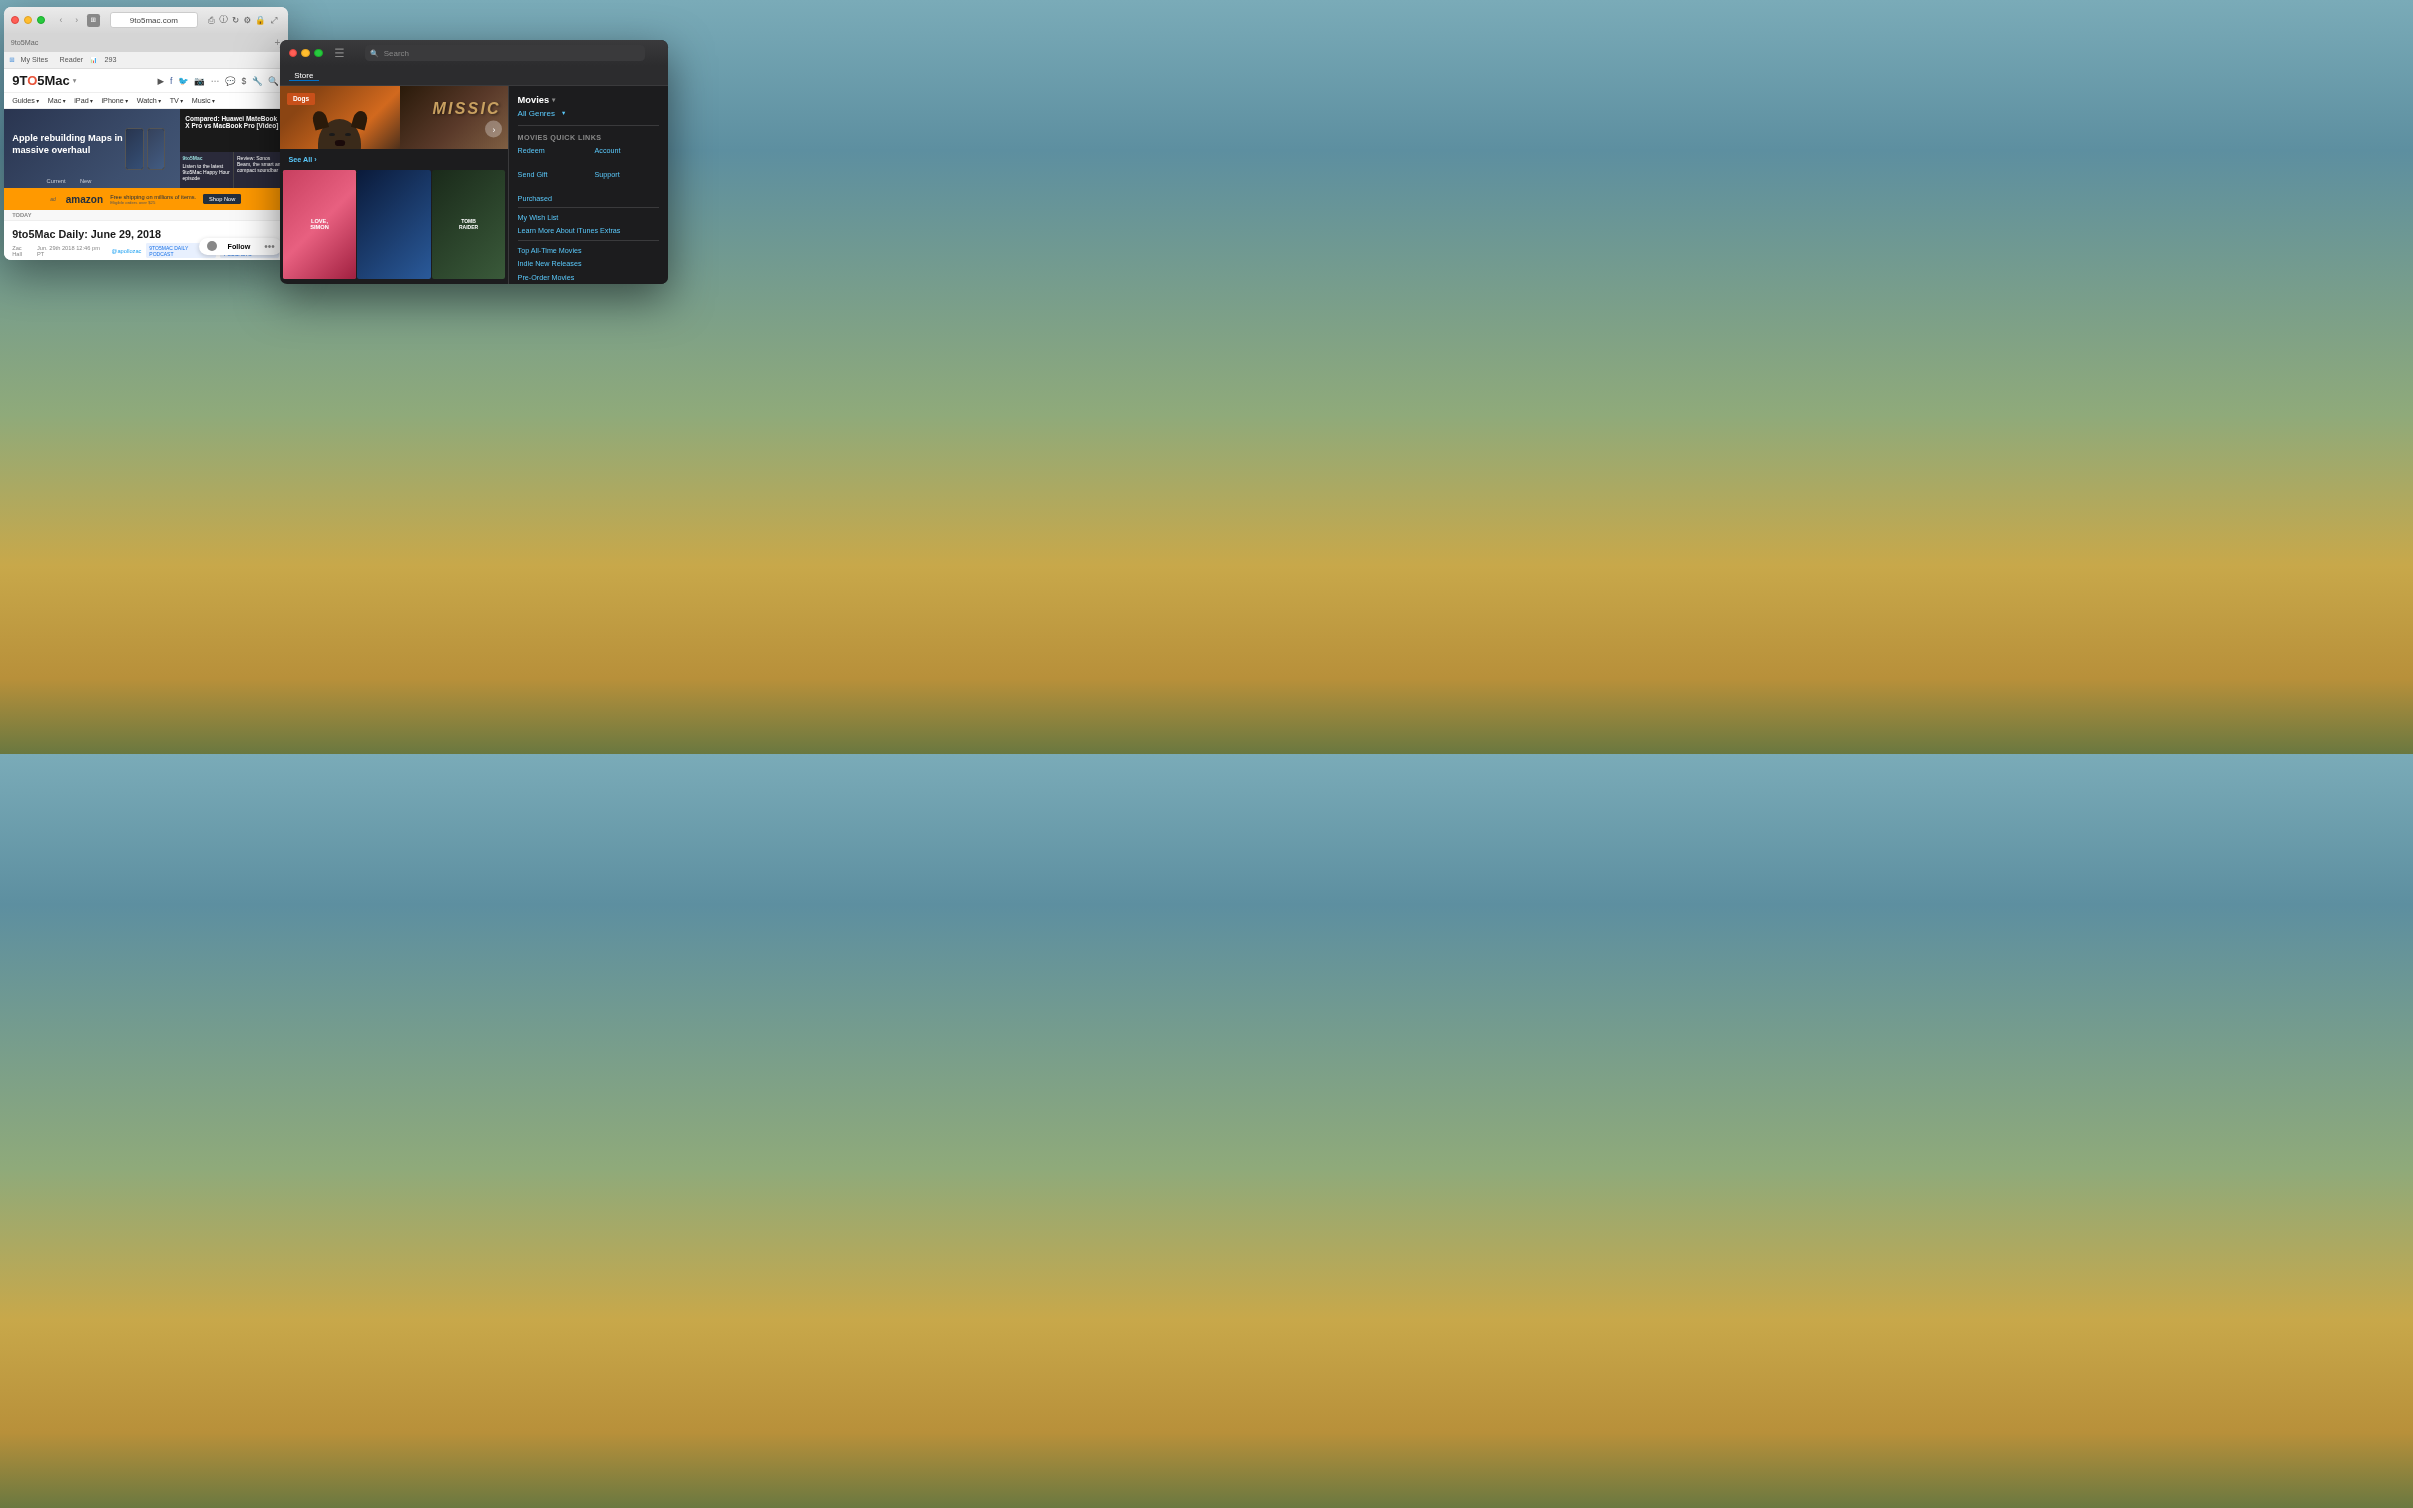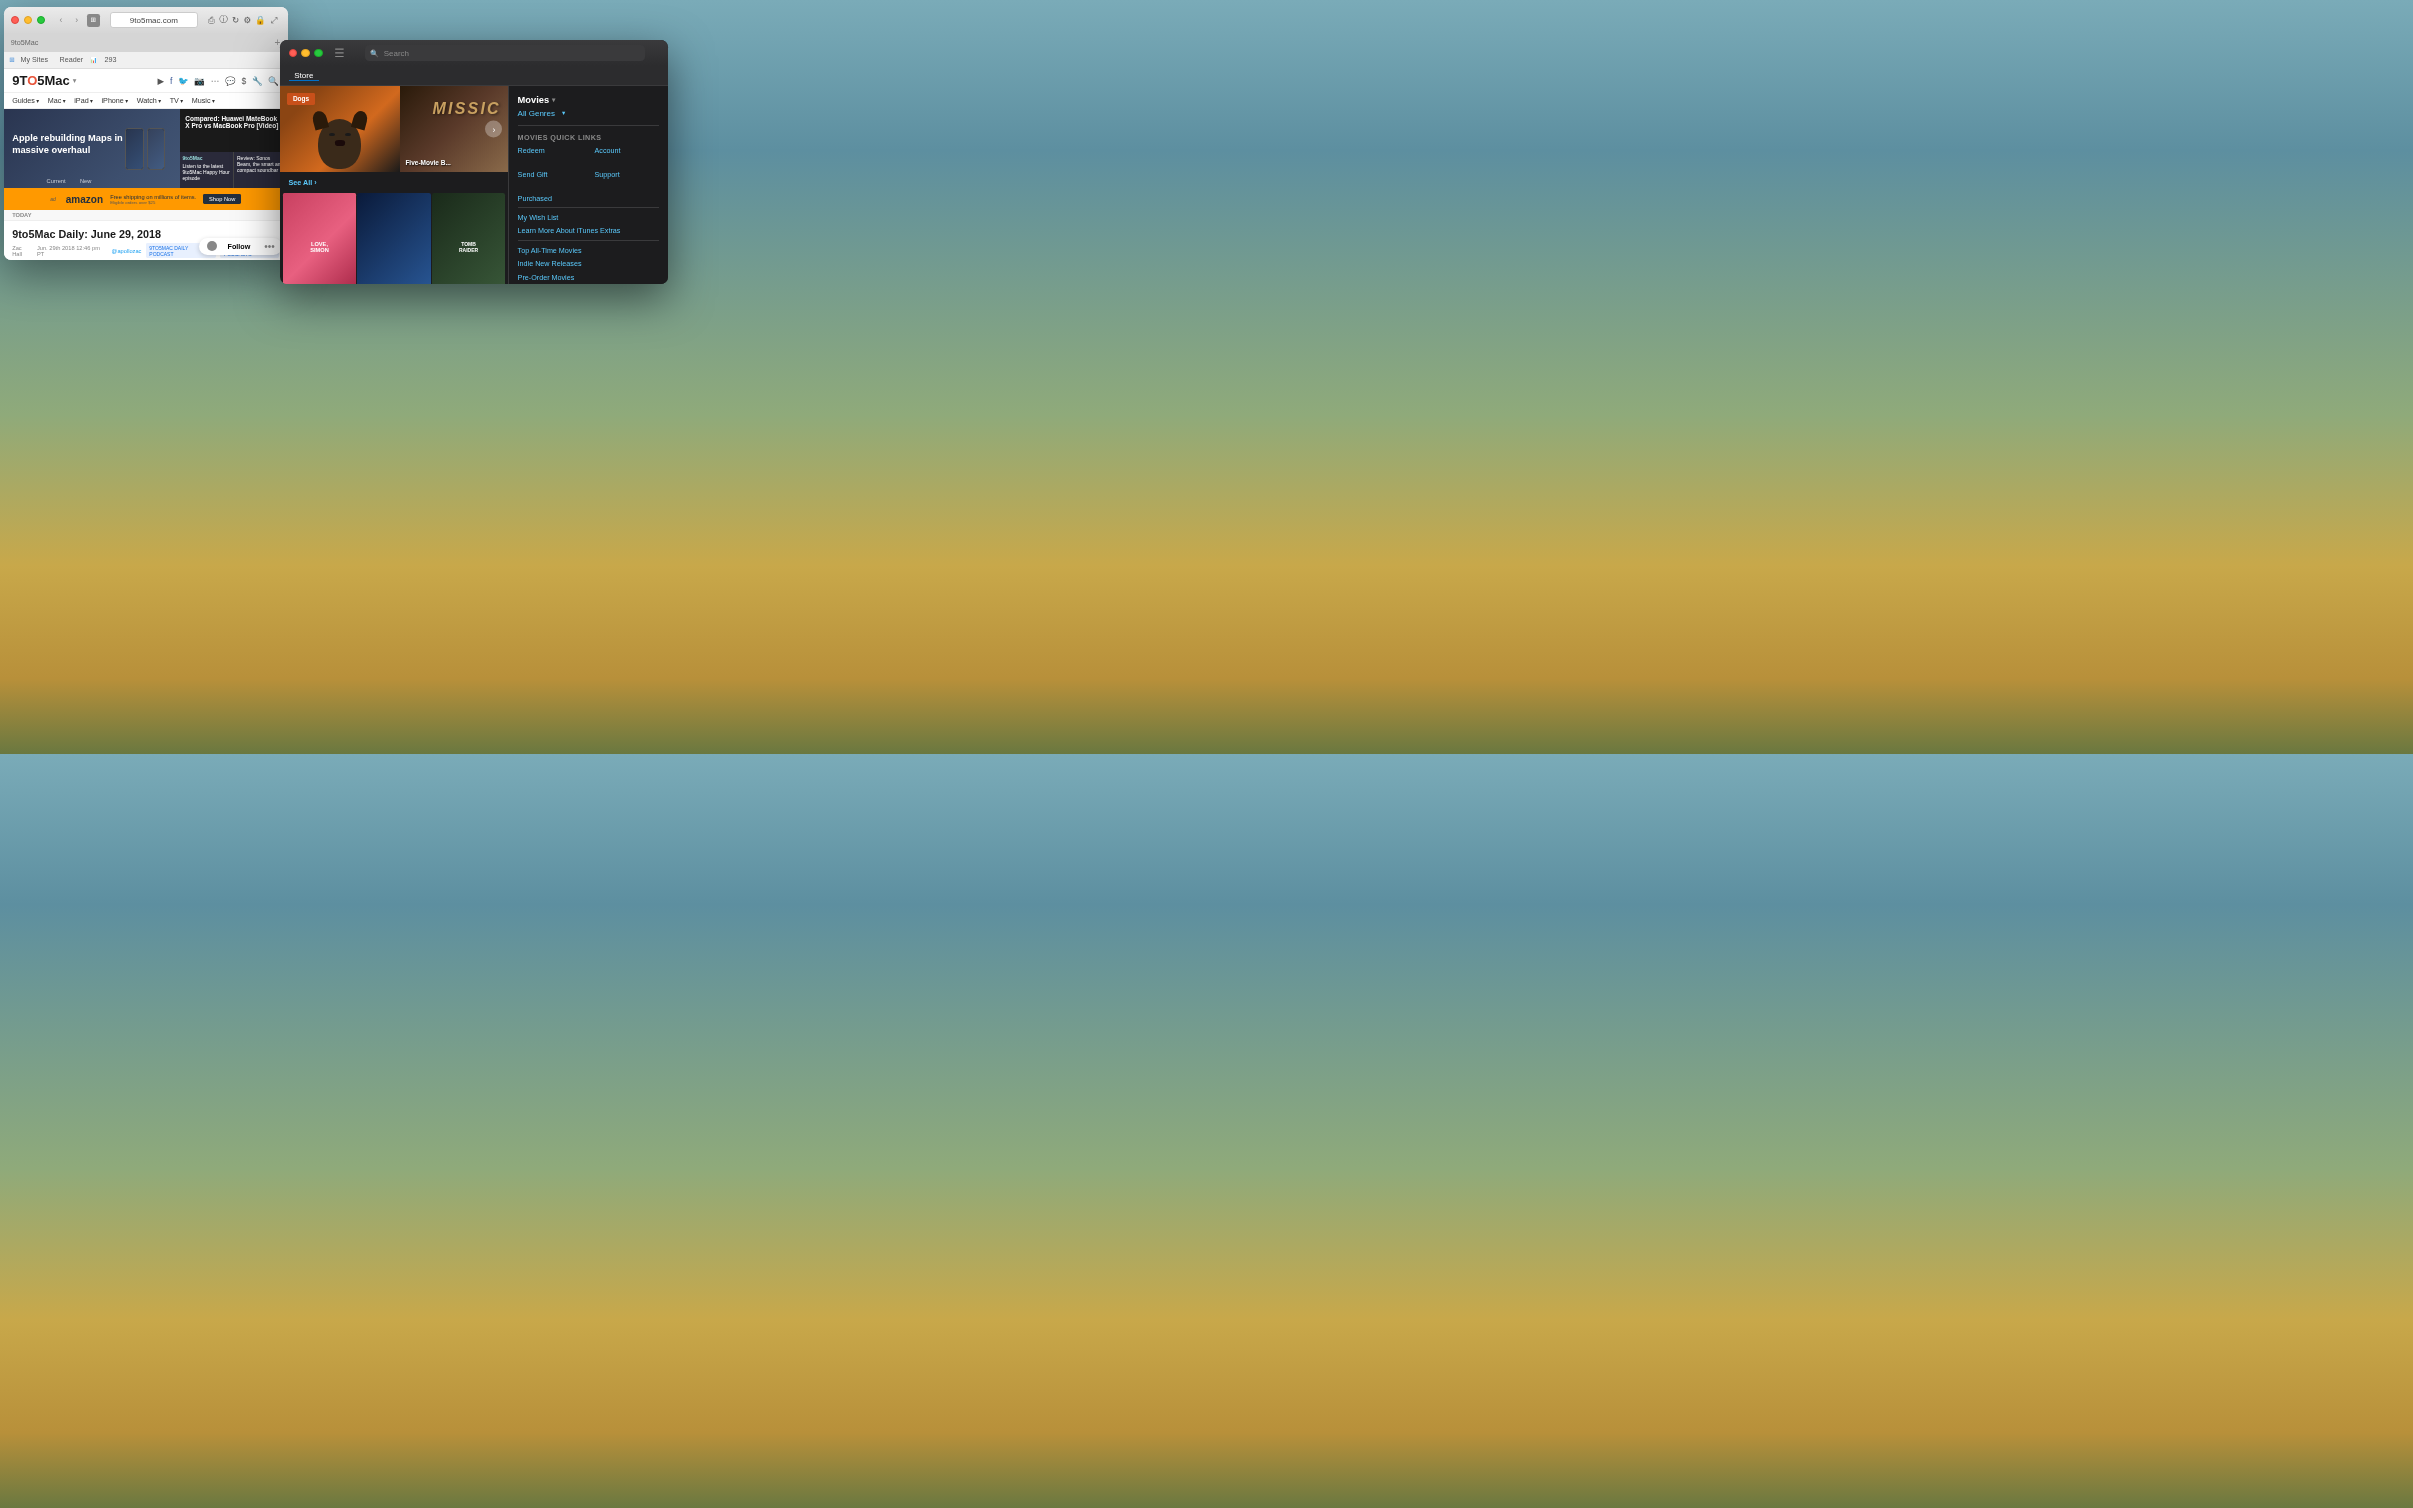--- a/index.html
+++ b/index.html
@@ -415,21 +415,21 @@
       cursor: pointer;
     }
 
     .store-tab.active {
       color: white;
       border-bottom: 1.4px solid #0070c9;
     }
 
     .itunes-hero {
       display: flex;
-      height: 86px;
+      height: 63px;
       overflow: hidden;
     }
 
     .movie-poster {
       width: 86px;
       height: 86px;
       flex-shrink: 0;
       position: relative;
       overflow: hidden;
     }

